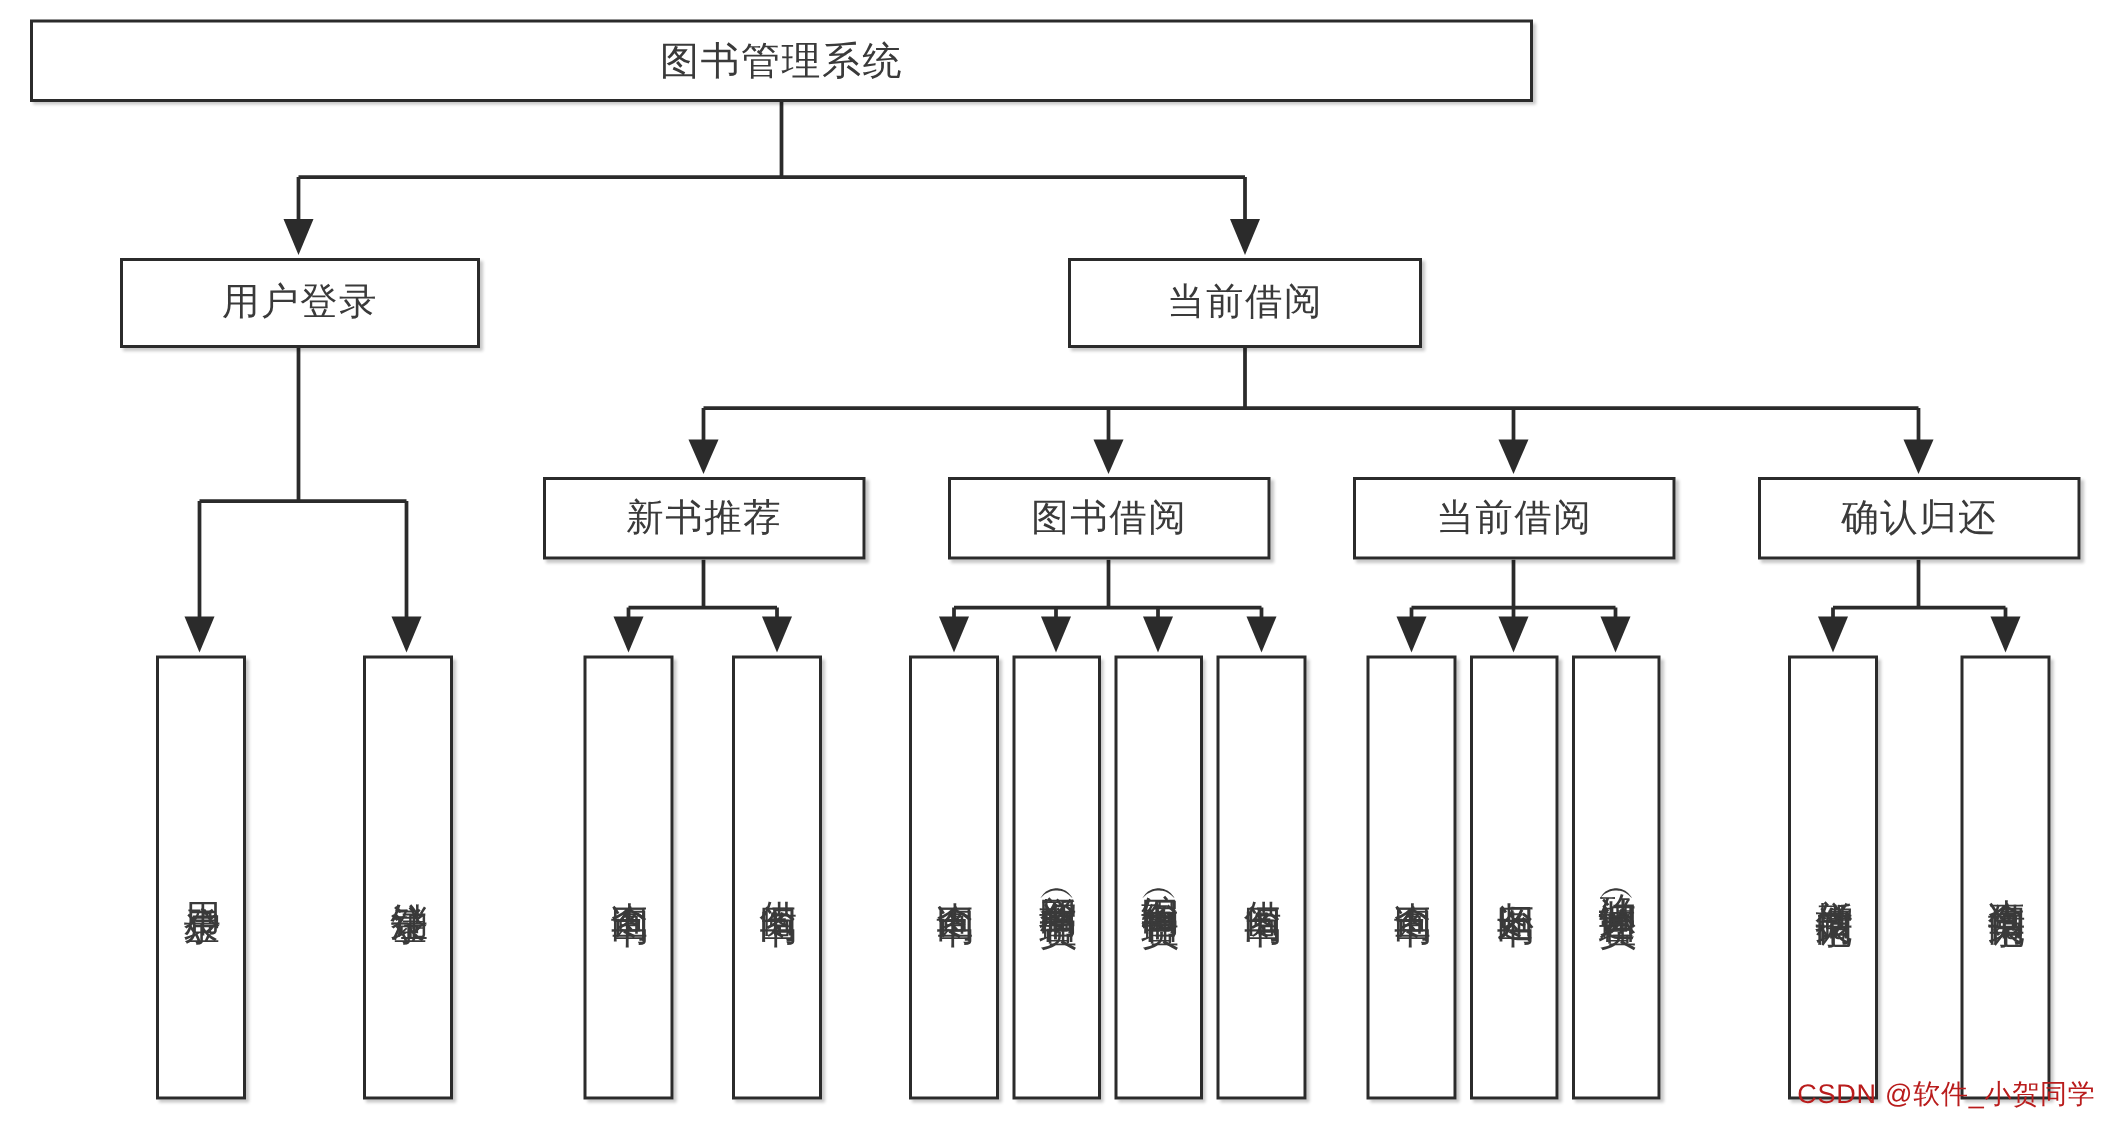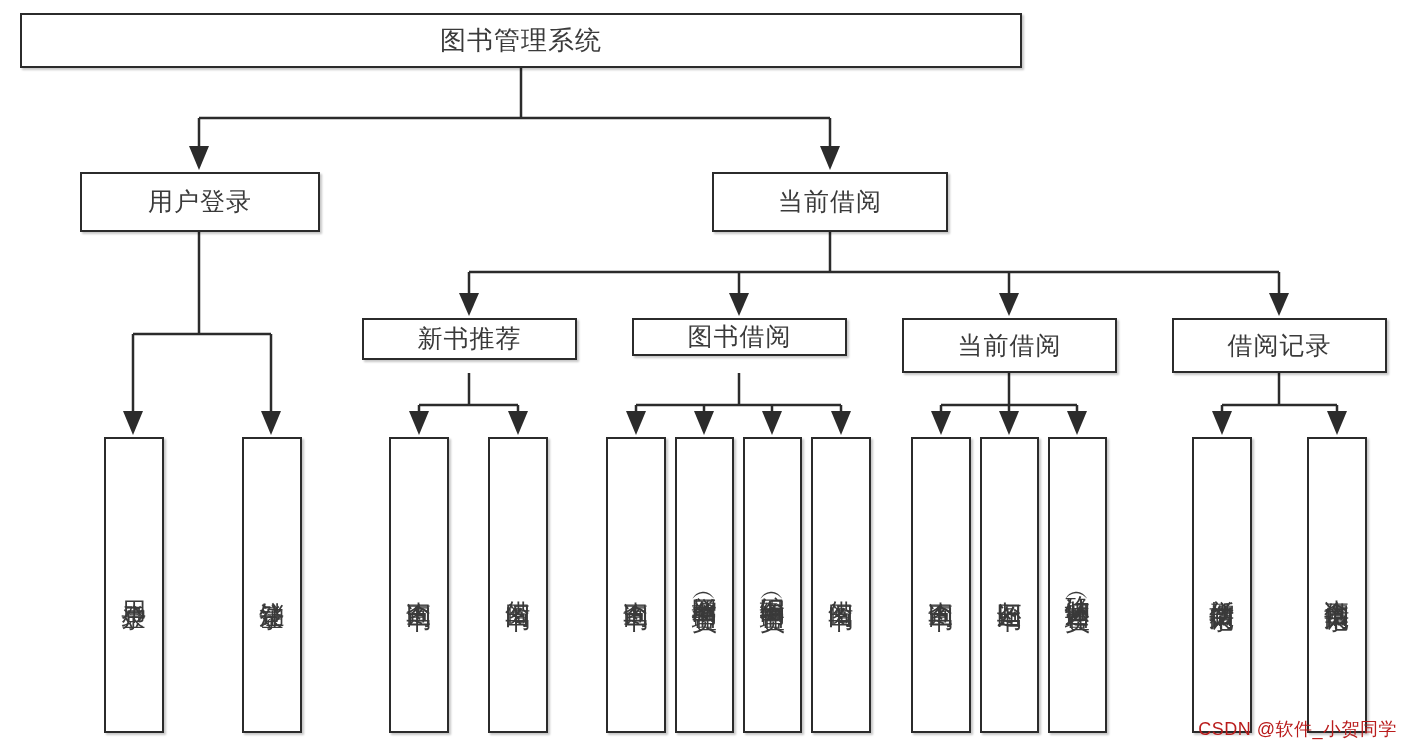--- a/index.html
+++ b/index.html
@@ -97,24 +97,24 @@
     <polygon points="1212,411 1232,411 1222,435"></polygon>
     <line x1="1337" y1="405" x2="1337" y2="413"></line>
     <polygon points="1327,411 1347,411 1337,435"></polygon>
   </svg>
 
   <div class="node horiz root" style="left:20px;top:13px;width:1002px;height:55px;">图书管理系统</div>
 
   <div class="node horiz" style="left:80px;top:172px;width:240px;height:60px;">用户登录</div>
   <div class="node horiz" style="left:712px;top:172px;width:236px;height:60px;">当前借阅</div>
 
-  <div class="node horiz" style="left:362px;top:318px;width:215px;height:42px;">新书推荐</div>
-  <div class="node horiz" style="left:632px;top:318px;width:215px;height:38px;">图书借阅</div>
+  <div class="node horiz" style="left:362px;top:318px;width:215px;height:55px;">新书推荐</div>
+  <div class="node horiz" style="left:632px;top:318px;width:215px;height:55px;">图书借阅</div>
   <div class="node horiz" style="left:902px;top:318px;width:215px;height:55px;">当前借阅</div>
-  <div class="node horiz" style="left:1172px;top:318px;width:215px;height:55px;">借阅记录</div>
+  <div class="node horiz" style="left:1172px;top:318px;width:215px;height:55px;">确认归还</div>
 
   <div class="node vert" style="left:104px;top:437px;width:60px;height:296px;">用户登录</div>
   <div class="node vert" style="left:242px;top:437px;width:60px;height:296px;">注销登录</div>
 
   <div class="node vert" style="left:389px;top:437px;width:60px;height:296px;">查询图书</div>
   <div class="node vert" style="left:488px;top:437px;width:60px;height:296px;">借阅图书</div>
 
   <div class="node vert" style="left:606px;top:437px;width:60px;height:296px;">查询图书</div>
   <div class="node vert" style="left:675px;top:437px;width:59px;height:296px;">新增图书（管理员）</div>
   <div class="node vert" style="left:743px;top:437px;width:59px;height:296px;">编辑图书（管理员）</div>

